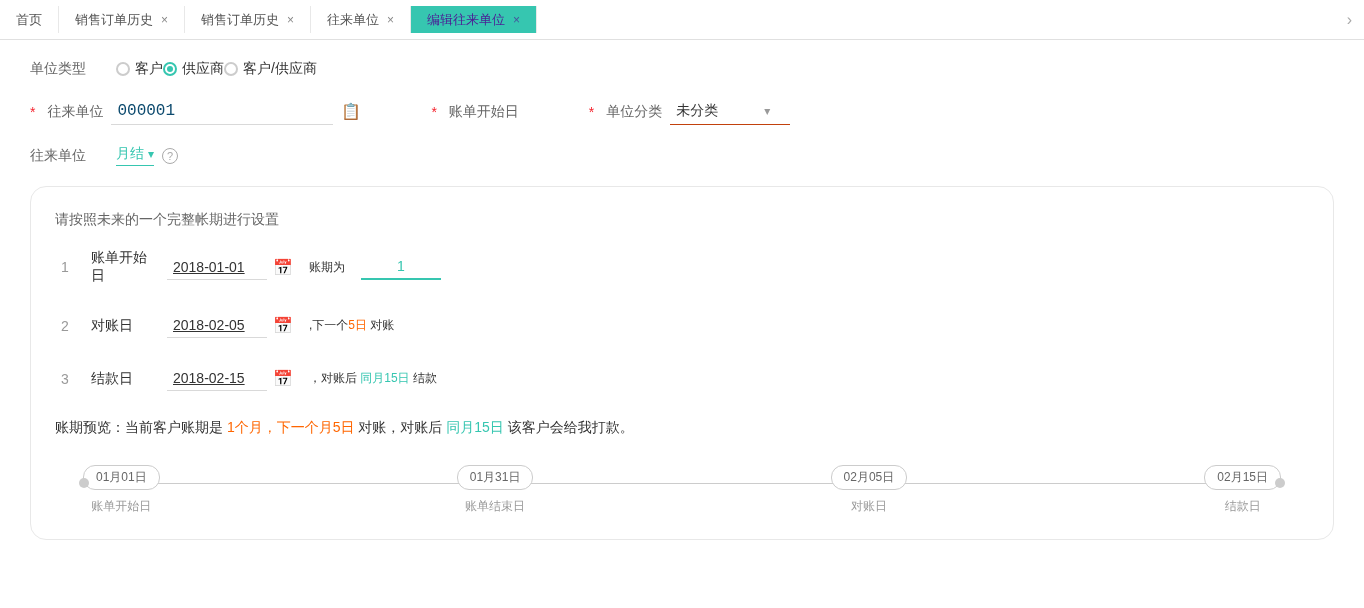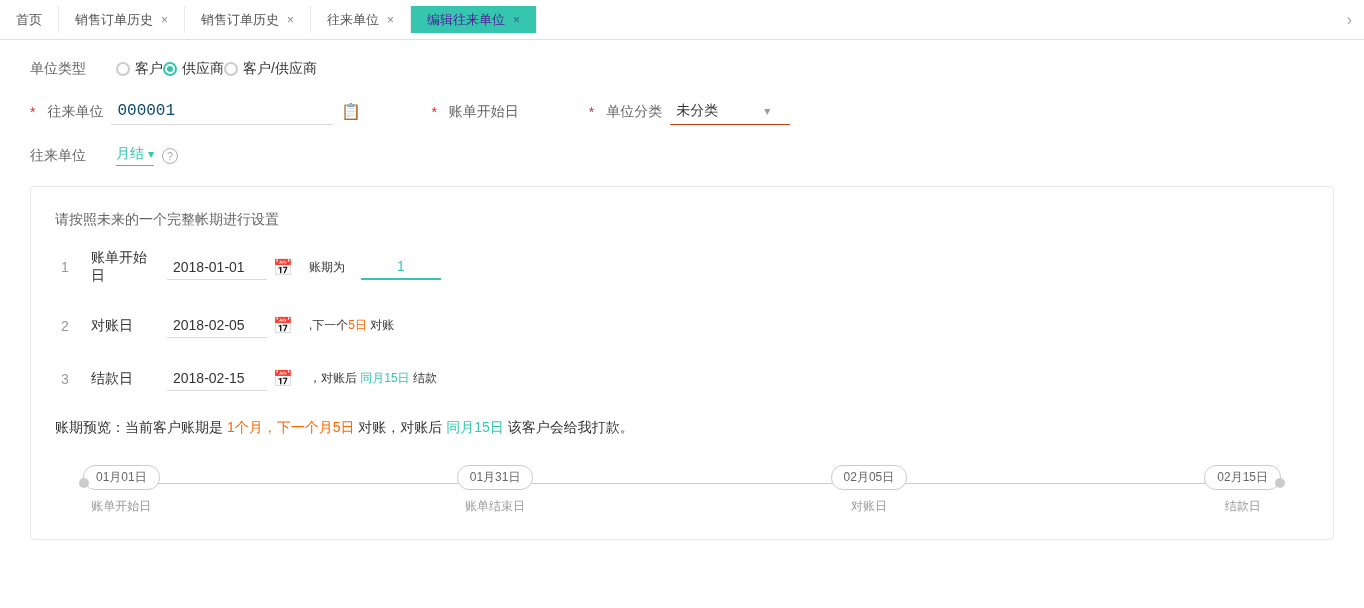--- a/index.html
+++ b/index.html
@@ -164,21 +164,21 @@
       font-size: 11px;
       display: inline-flex;
       align-items: center;
       justify-content: center;
       cursor: pointer;
     }
 
     
     .panel {
       border: 1px solid #e8e8e8;
-      border-radius: 4px;
+      border-radius: 16px;
       padding: 24px;
       margin-bottom: 16px;
     }
     .panel-desc {
       color: #666;
       margin-bottom: 20px;
       font-size: 14px;
     }
 
     
@@ -203,20 +203,21 @@
       gap: 6px;
     }
     .date-input {
       border: none;
       border-bottom: 1px solid #d9d9d9;
       padding: 4px 6px;
       font-size: 14px;
       color: #333;
       width: 100px;
       outline: none;
+      text-decoration: underline;
     }
     .calendar-icon {
       color: #36c6b0;
       font-size: 16px;
       cursor: pointer;
     }
     .row-desc {
       color: #333;
       font-size: 12px;
     }

